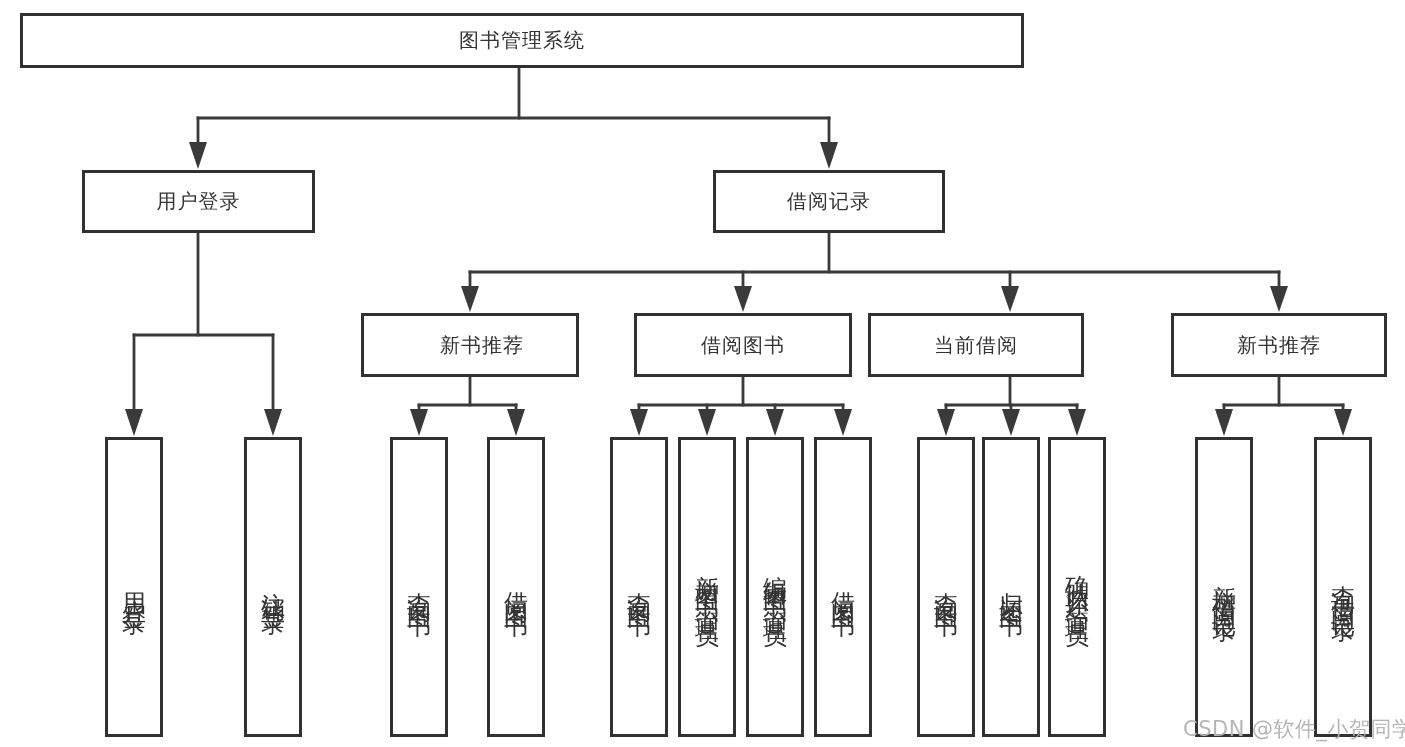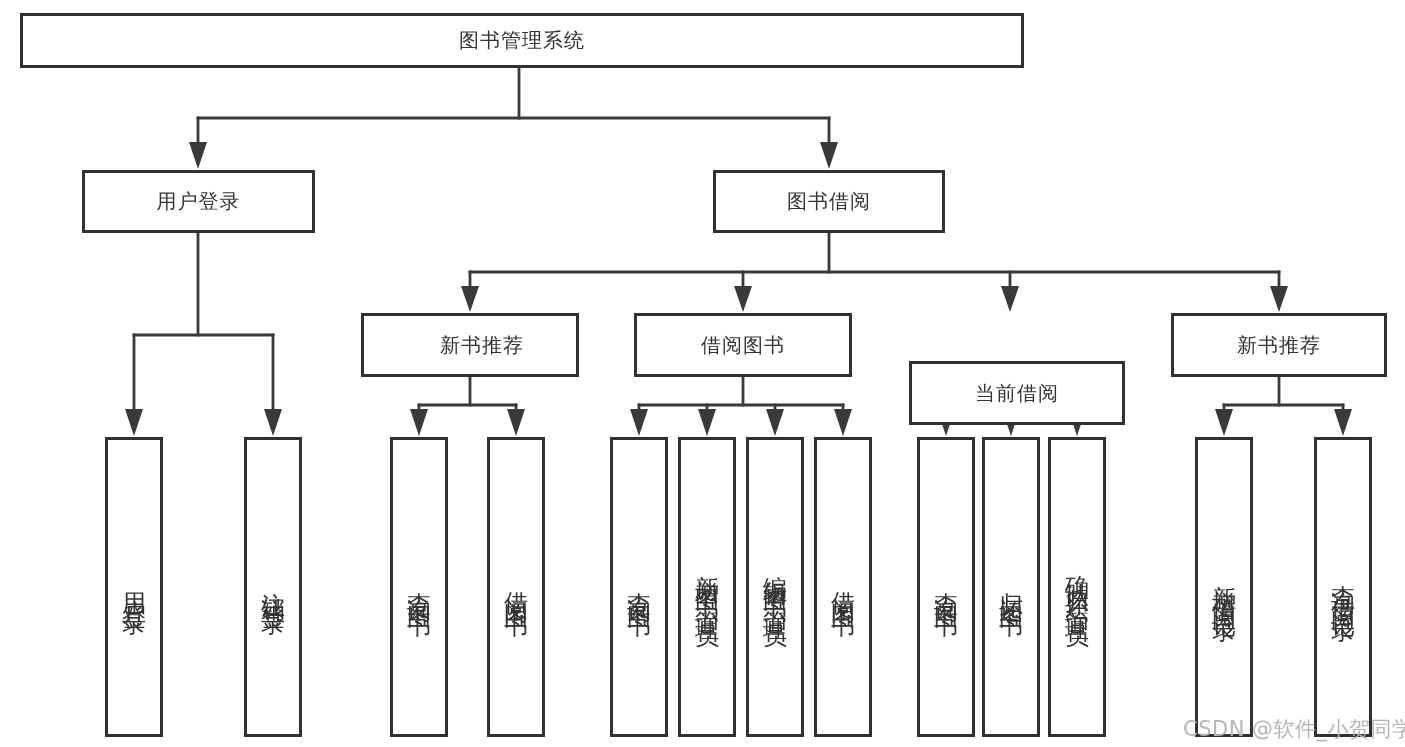--- a/index.html
+++ b/index.html
@@ -153,30 +153,30 @@
   </svg>
 
   <div class="node h" style="left:20px; top:13px; width:1004px; height:55px;">
     <span>图书管理系统</span>
   </div>
 
   <div class="node h" style="left:82px; top:170px; width:233px; height:63px;">
     <span>用户登录</span>
   </div>
   <div class="node h" style="left:713px; top:170px; width:232px; height:63px;">
-    <span>图书借阅</span>
+    <span>借阅记录</span>
   </div>
 
   <div class="node h" style="left:361px; top:313px; width:218px; height:64px;padding-left:24px;">
     <span>新书推荐</span>
   </div>
   <div class="node h" style="left:634px; top:313px; width:218px; height:64px;">
     <span>借阅图书</span>
   </div>
-  <div class="node h" style="left:909px; top:313px; width:216px; height:64px;margin-top:48px;">
+  <div class="node h" style="left:868px; top:313px; width:216px; height:64px;">
     <span>当前借阅</span>
   </div>
   <div class="node h" style="left:1171px; top:313px; width:216px; height:64px;">
     <span>新书推荐</span>
   </div>
 
   <div class="node leaf" style="left:105px;">
     <span class="vtext">用户登录</span>
   </div>
   <div class="node leaf" style="left:244px;">

